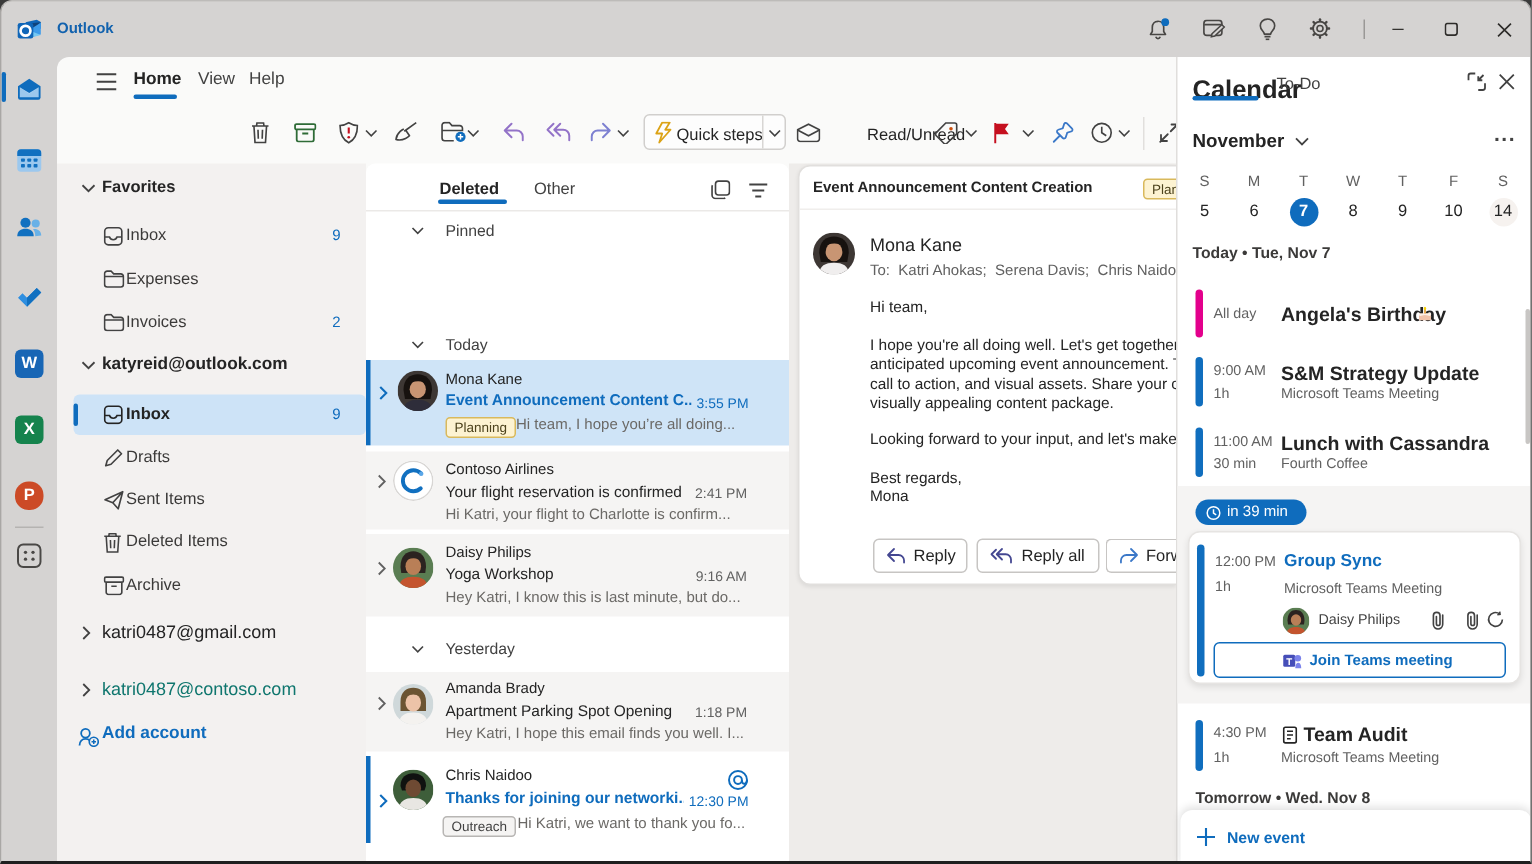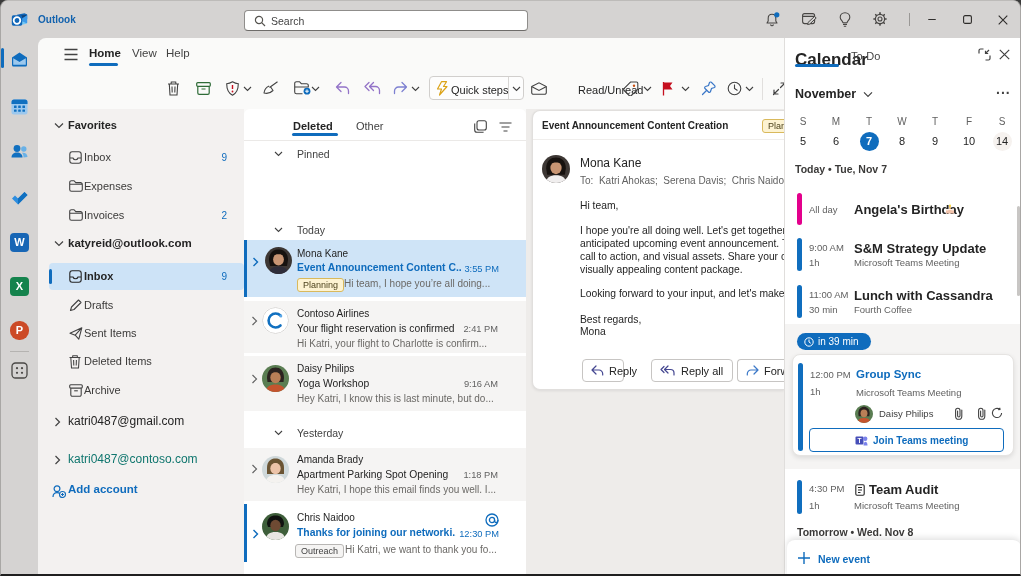--- a/index.html
+++ b/index.html
@@ -70,27 +70,20 @@
   <div id="titlebar">
     <svg class="abs" style="left:10px;top:10px" width="17" height="17" viewBox="0 0 17 17">
       <path d="M6 3.8 L13.5 2.2 L16.2 3.6 L16.2 8 L10 12 Z" fill="#1066b8"></path>
       <path d="M7 4.8 L16.2 3.8 L10.5 8.8 Z" fill="#10437c"></path>
       <path d="M10 8 L16.2 4.2 L16.2 12 L10 13.6 Z" fill="#3d9bea"></path>
       <path d="M10 9.8 L16.2 12.4 L10 14 Z" fill="#76c8f2"></path>
       <rect x="0.8" y="4.3" width="10.4" height="10.4" rx="1.6" fill="#1066b8"></rect>
       <circle cx="6" cy="9.5" r="3.3" fill="none" stroke="#fff" stroke-width="1.8"></circle>
     </svg>
     <div id="ttl-name">Outlook</div>
-    <div id="searchbox">
-      <svg class="abs" style="left:9px;top:4px" width="12" height="12" viewBox="0 0 12 12">
-          <circle cx="5" cy="5" r="3.6" fill="none" stroke="#55534f" stroke-width="1.2"></circle>
-          <path d="M7.7 7.7 L11 11" stroke="#55534f" stroke-width="1.2"></path>
-        </svg>
-      <div class="ph">Search</div>
-    </div>
     <svg class="abs" style="left:764px;top:11px" width="16" height="15" viewBox="0 0 16 15">
       <path d="M7 2.2 C4.6 2.2 3.2 4 3.2 6.2 L3.2 9 L2 11 L12 11 L10.8 9 L10.8 6.2 C10.8 4 9.4 2.2 7 2.2 Z" fill="none" stroke="#484644" stroke-width="1.1" stroke-linejoin="round"></path>
       <path d="M5.5 12.5 C5.8 13.3 6.4 13.7 7 13.7 C7.6 13.7 8.2 13.3 8.5 12.5" fill="none" stroke="#484644" stroke-width="1.1"></path>
       <circle cx="11.8" cy="2.8" r="2.6" fill="#0f6cbd"></circle>
     </svg>
     <svg class="abs" style="left:801px;top:12px" width="15" height="13" viewBox="0 0 15 13">
       <rect x="0.6" y="0.6" width="12" height="10" rx="2" fill="none" stroke="#484644" stroke-width="1.1"></rect>
       <path d="M0.8 3.4 L12.4 3.4" stroke="#484644" stroke-width="1.1"></path>
       <path d="M6 9.5 L12.5 3.5 L14.2 5 L7.8 11 L5.6 11.5 Z" fill="#d5d3d2" stroke="#484644" stroke-width="1"></path>
     </svg>
@@ -466,21 +459,21 @@
         <div class="abs" style="left:47px;top:45px;font-size:12px;color:#242424">Mona Kane</div>
         <div class="abs" style="left:47px;top:64px;font-size:10px;color:#616161;white-space:nowrap">To:&nbsp; Katri Ahokas;&nbsp; Serena Davis;&nbsp; Chris Naido</div>
         <div class="abs" style="left:47px;top:89px;font-size:10.3px;color:#242424">Hi team,</div>
         <div class="abs" style="left:47px;top:114px;font-size:10.3px;color:#242424;white-space:nowrap">I hope you're all doing well. Let's get together</div>
         <div class="abs" style="left:47px;top:127px;font-size:10.3px;color:#242424;white-space:nowrap">anticipated upcoming event announcement. T</div>
         <div class="abs" style="left:47px;top:140px;font-size:10.3px;color:#242424;white-space:nowrap">call to action, and visual assets. Share your cr</div>
         <div class="abs" style="left:47px;top:153px;font-size:10.3px;color:#242424;white-space:nowrap">visually appealing content package.</div>
         <div class="abs" style="left:47px;top:177px;font-size:10.3px;color:#242424;white-space:nowrap">Looking forward to your input, and let's make</div>
         <div class="abs" style="left:47px;top:203px;font-size:10.3px;color:#242424">Best regards,</div>
         <div class="abs" style="left:47px;top:215px;font-size:10.3px;color:#242424">Mona</div>
-        <div class="rbtn" style="left:49px;top:248px;width:42px">
+        <div class="rbtn" style="left:49px;top:248px;width:63px">
           <svg class="abs" style="left:8px;top:5px" width="13" height="11" viewBox="0 0 13 11">
               <path d="M5 1 L1 5 L5 9 M1.3 5 L8 5 A3.7 3.7 0 0 1 11.7 8.7 L11.7 10" fill="none" stroke="#444791" stroke-width="1.2" stroke-linejoin="round" stroke-linecap="round"></path>
             </svg>
           <div class="abs" style="left:26px;top:5px">Reply</div>
         </div>
         <div class="rbtn" style="left:118px;top:248px;width:82px">
           <svg class="abs" style="left:8px;top:5px" width="15" height="11" viewBox="0 0 15 11">
               <path d="M4 1.5 L1 4.5 L4 7.5" fill="none" stroke="#444791" stroke-width="1.2" stroke-linejoin="round" stroke-linecap="round"></path>
               <path d="M8 1 L4.5 4.5 L8 8 M4.8 4.5 L10.5 4.5 A3.5 3.5 0 0 1 14 8 L14 10" fill="none" stroke="#444791" stroke-width="1.2" stroke-linejoin="round" stroke-linecap="round"></path>
             </svg>

